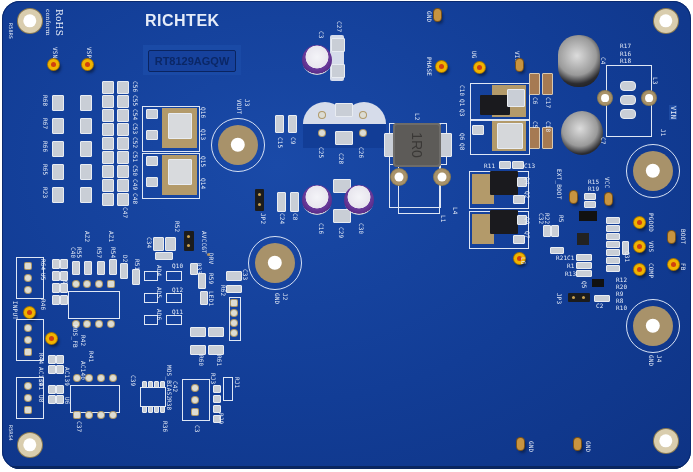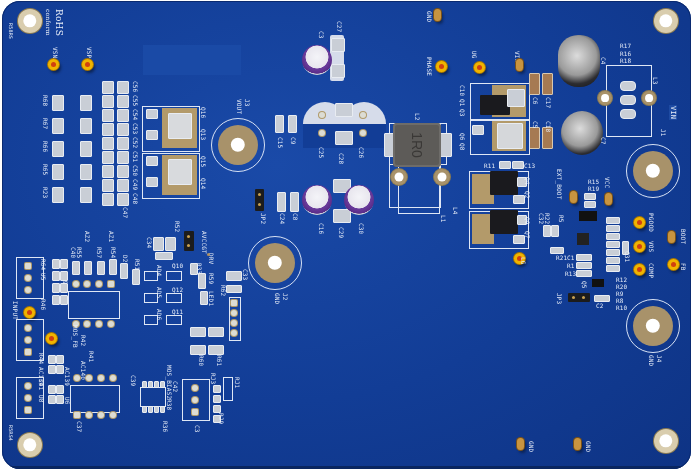--- a/index.html
+++ b/index.html
@@ -48,21 +48,23 @@
   <div class="hole" style="left:16px;top:8px;width:24px;height:24px;"></div>
   <div class="hole" style="left:652px;top:8px;width:24px;height:24px;"></div>
   <div class="hole" style="left:16px;top:432px;width:24px;height:24px;"></div>
   <div class="hole" style="left:652px;top:428px;width:24px;height:24px;"></div>
 
   <div class="silk rot90" style="left:12px;top:22px;font-size:5px;">R58RS</div>
 
   <div class="silk rot90" style="left:60px;top:8px;font-size:9px;font-family:'DejaVu Serif',serif;">RoHS</div>
   <div class="silk rot90" style="left:49px;top:8px;font-size:6px;font-family:'DejaVu Serif',serif;">conform</div>
 
+  <div class="logo">RICHTEK</div>
   <div class="partbox-outer"></div>
+  <div class="partbox">RT8129AGQW</div>
 
   <div class="silk rot90" style="left:56px;top:46px;">VSN</div>
   <div class="tp-yellow" style="left:46px;top:58px;"></div>
   <div class="silk rot90" style="left:90px;top:46px;">VSP</div>
   <div class="tp-yellow" style="left:80px;top:58px;"></div>
 
   <div>
     <div class="silk rot90" style="left:46px;top:94px;">R68</div>
     <div class="smd" style="left:50px;top:94px;width:10px;height:14px;"></div>
     <div class="silk rot90" style="left:46px;top:117px;">R67</div>

